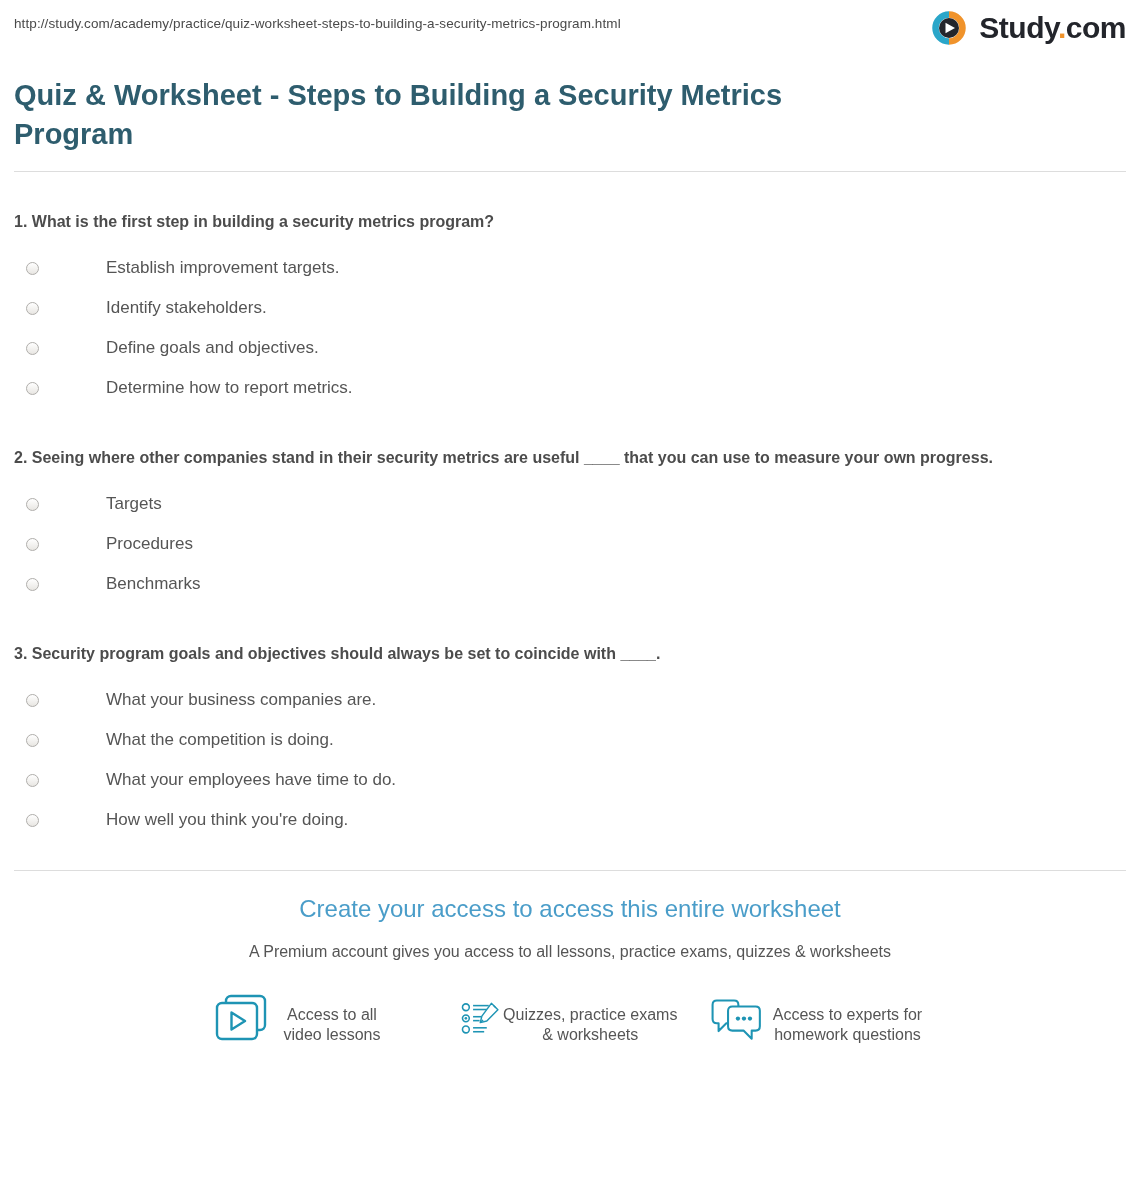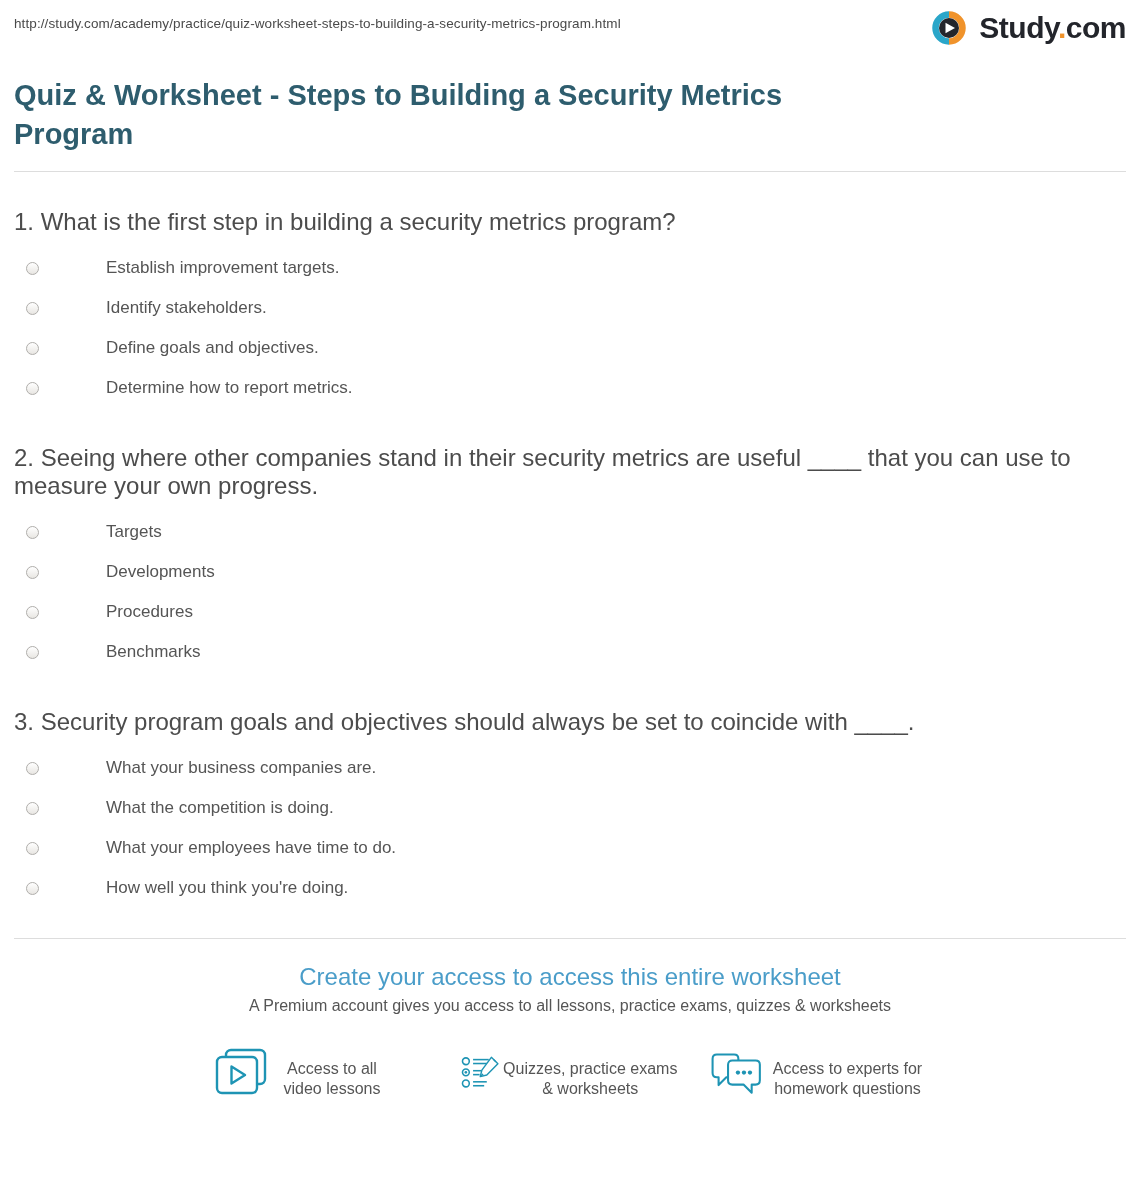--- a/index.html
+++ b/index.html
@@ -31,41 +31,41 @@
     margin: 30px 0 0 0; max-width: 820px;
     font-size: 29px; line-height: 39px; font-weight: 700; color: #2e5d6e;
   }
   hr.divider {
     border: none; border-top: 1px solid #dddddd; margin: 17px 0 0 0;
   }
 
   
   .question { margin-top: 36px; }
   .question-text {
-    margin: 0; font-size: 24px; line-height: 28px; font-weight: 400; color: #4c4c4c;
+    margin: 0; font-size: 16px; line-height: 28px; font-weight: 700; color: #4c4c4c;
   }
   .options { margin-top: 12px; }
   .option {
     display: flex; align-items: center; padding: 10px 0 10px 12px; cursor: pointer; gap: 48px;
   }
   .radio {
     width: 13px; height: 13px; border-radius: 50%;
     border: 1px solid #b0aeab;
     background: linear-gradient(#ffffff, #e8e6e2);
     flex: 0 0 auto;
   }
   .option-label { margin-left: 19px; font-size: 17px; color: #555555; }
 
   
   hr.bottom-divider { border: none; border-top: 1px solid #dddddd; margin: 30px 0 0 0; }
   .cta { text-align: center; padding-top: 24px; }
   .cta-title {
     font-size: 24px; font-weight: 400; color: #4a9dc9; cursor: pointer;
   }
-  .cta-subtitle { margin-top: 6px; font-size: 16px; color: #555555; }
+  .cta-subtitle { margin-top: 20px; font-size: 16px; color: #555555; }
 
   .features {
     margin: 32px auto 0 auto; width: 720px;
     display: flex; justify-content: space-between; align-items: flex-start;
   }
   .feature { width: 220px; display: flex; flex-direction: row; align-items: center; }
   .feature svg { display: block; }
   .feature-label {
     margin-top: 12px; font-size: 16px; line-height: 20px; color: #555555; text-align: center;
   }
@@ -115,24 +115,20 @@
       </div>
     </div>
   </div>
 
   <div class="question">
     <h2 class="question-text">2. Seeing where other companies stand in their security metrics are useful ____ that you can use to measure your own progress.</h2>
     <div class="options">
       <div class="option">
         <span class="radio"></span>
         <span class="option-label">Targets</span>
-      </div>
-      <div class="option">
-        <span class="radio"></span>
-        <span class="option-label">Developments</span>
       </div>
       <div class="option">
         <span class="radio"></span>
         <span class="option-label">Procedures</span>
       </div>
       <div class="option">
         <span class="radio"></span>
         <span class="option-label">Benchmarks</span>
       </div>
     </div>

